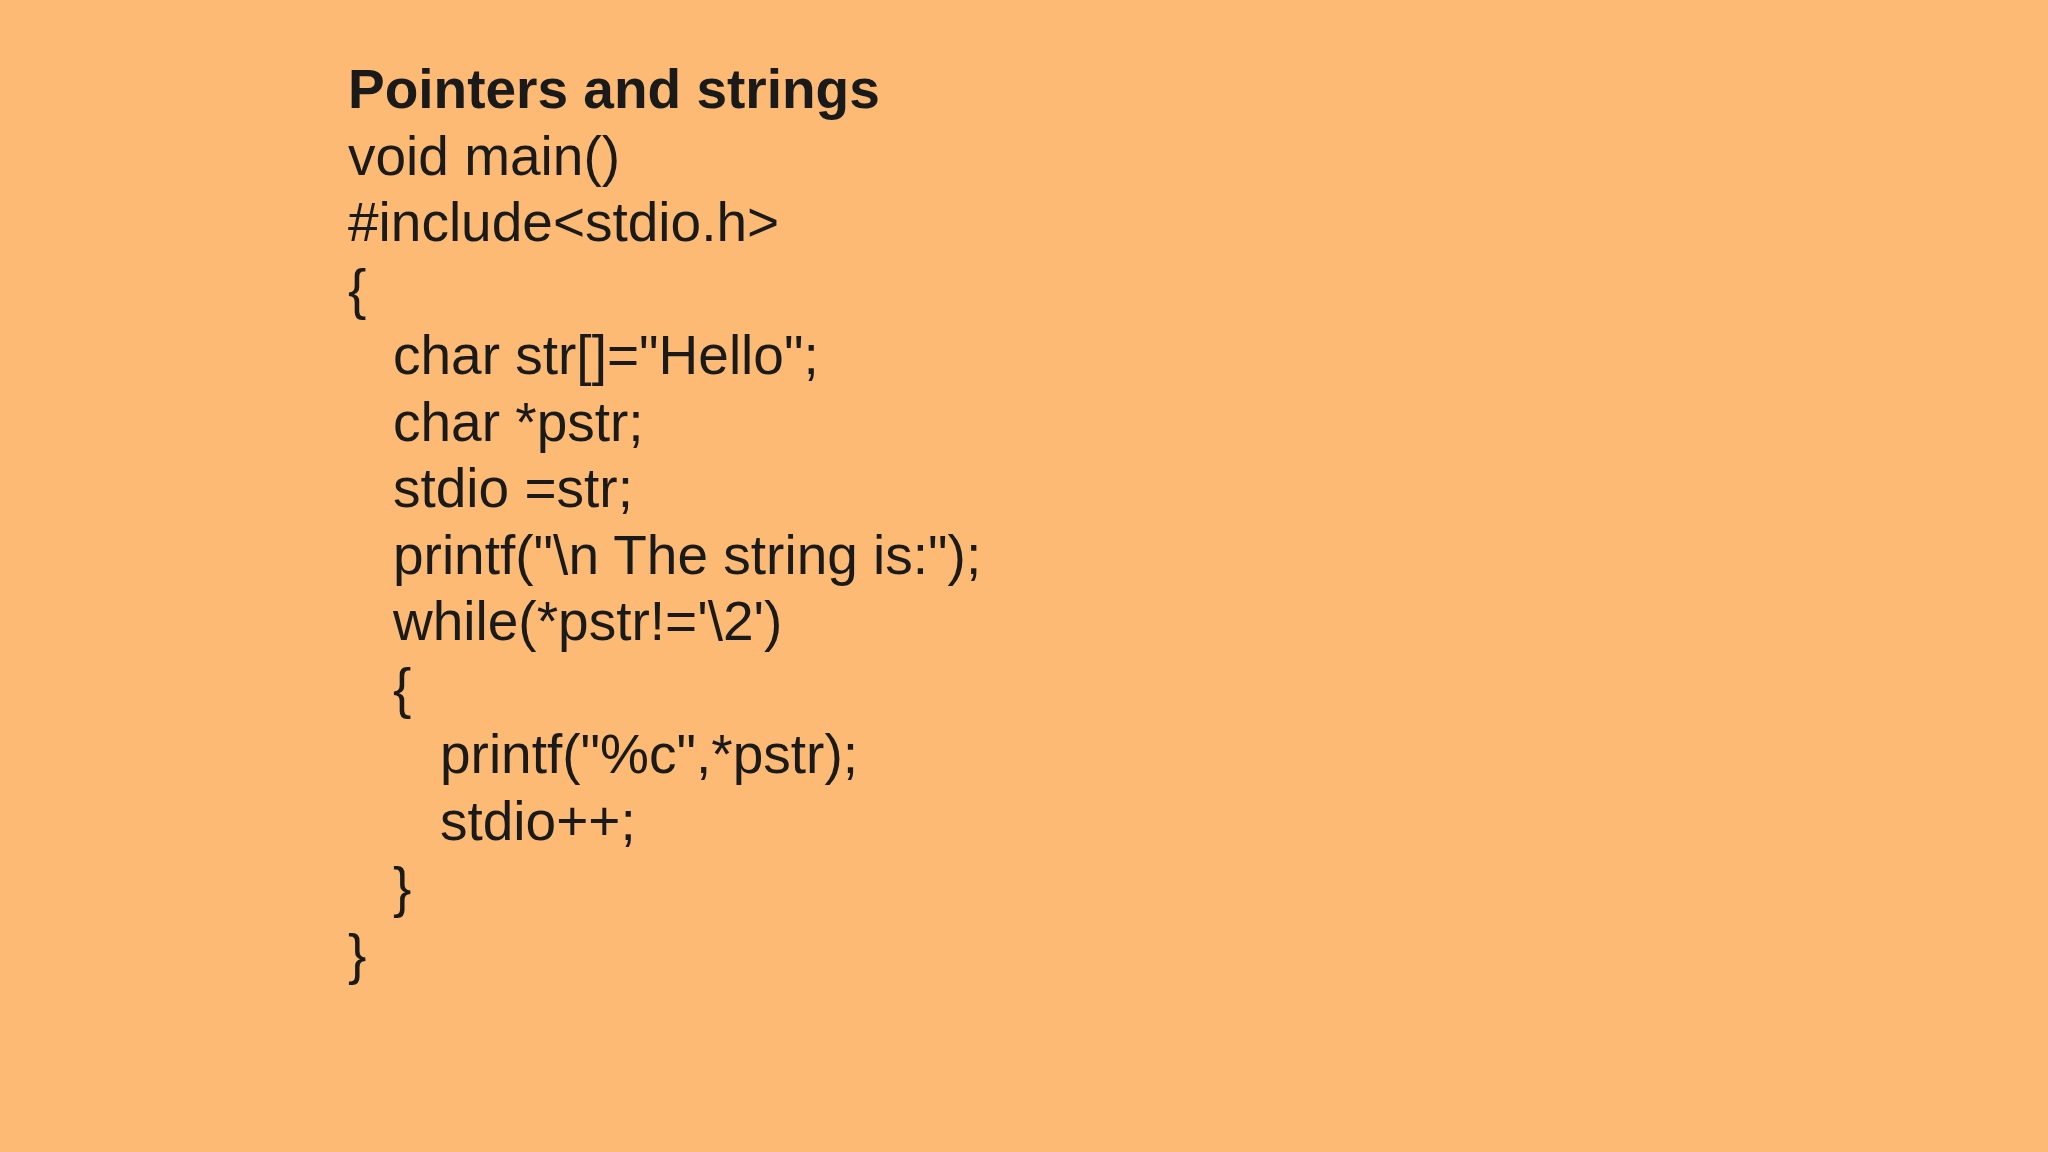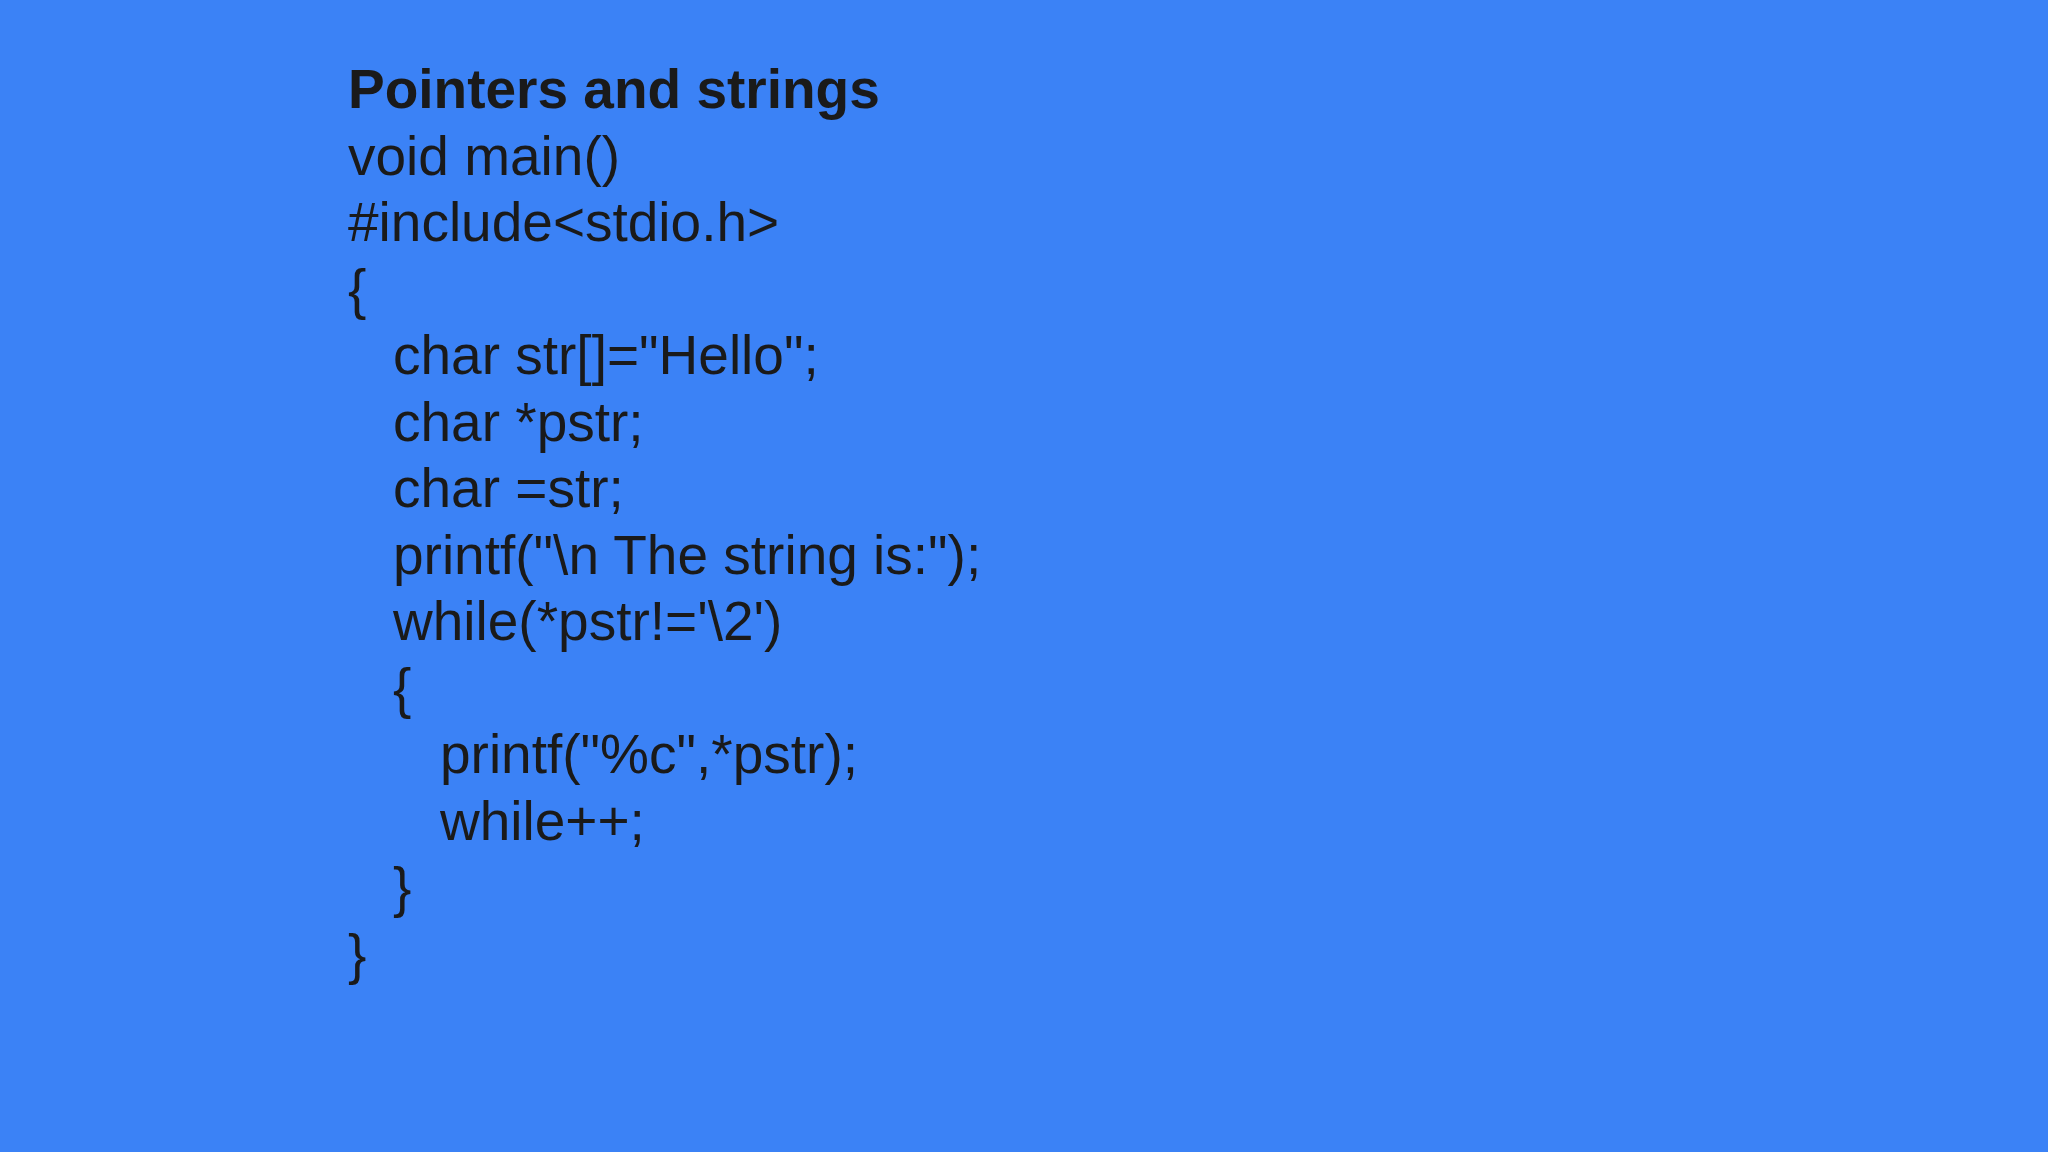--- a/index.html
+++ b/index.html
@@ -11,21 +11,21 @@
     height: 1152px;
     background: #ffffff;
     font-family: "Liberation Sans", sans-serif;
     color: #1a1a1a;
     overflow: hidden;
     position: relative;
   }
   .page {
     position: absolute;
     inset: 0;
-    background: #3b82f6;
+    background: #fdba74;
   }
   .content {
     position: absolute;
     left: 348px;
     top: 56px;
   }
   .title {
     font-weight: 700;
     font-size: 55px;
     line-height: 66.5px;
@@ -45,23 +45,23 @@
 
 <div class="page">
   <div class="content">
     <div class="title">Pointers and strings</div>
     <div>
         <div class="code-line indent-0">void main()</div>
         <div class="code-line indent-0">#include&lt;stdio.h&gt;</div>
         <div class="code-line indent-0">{</div>
         <div class="code-line indent-1">char str[]="Hello";</div>
         <div class="code-line indent-1">char *pstr;</div>
-        <div class="code-line indent-1">char =str;</div>
+        <div class="code-line indent-1">stdio =str;</div>
         <div class="code-line indent-1">printf("\n The string is:");</div>
         <div class="code-line indent-1">while(*pstr!='\2')</div>
         <div class="code-line indent-1">{</div>
         <div class="code-line indent-2">printf("%c",*pstr);</div>
-        <div class="code-line indent-2">while++;</div>
+        <div class="code-line indent-2">stdio++;</div>
         <div class="code-line indent-1">}</div>
         <div class="code-line indent-0">}</div>
       </div>
   </div>
 </div>
 
 </body></html>

